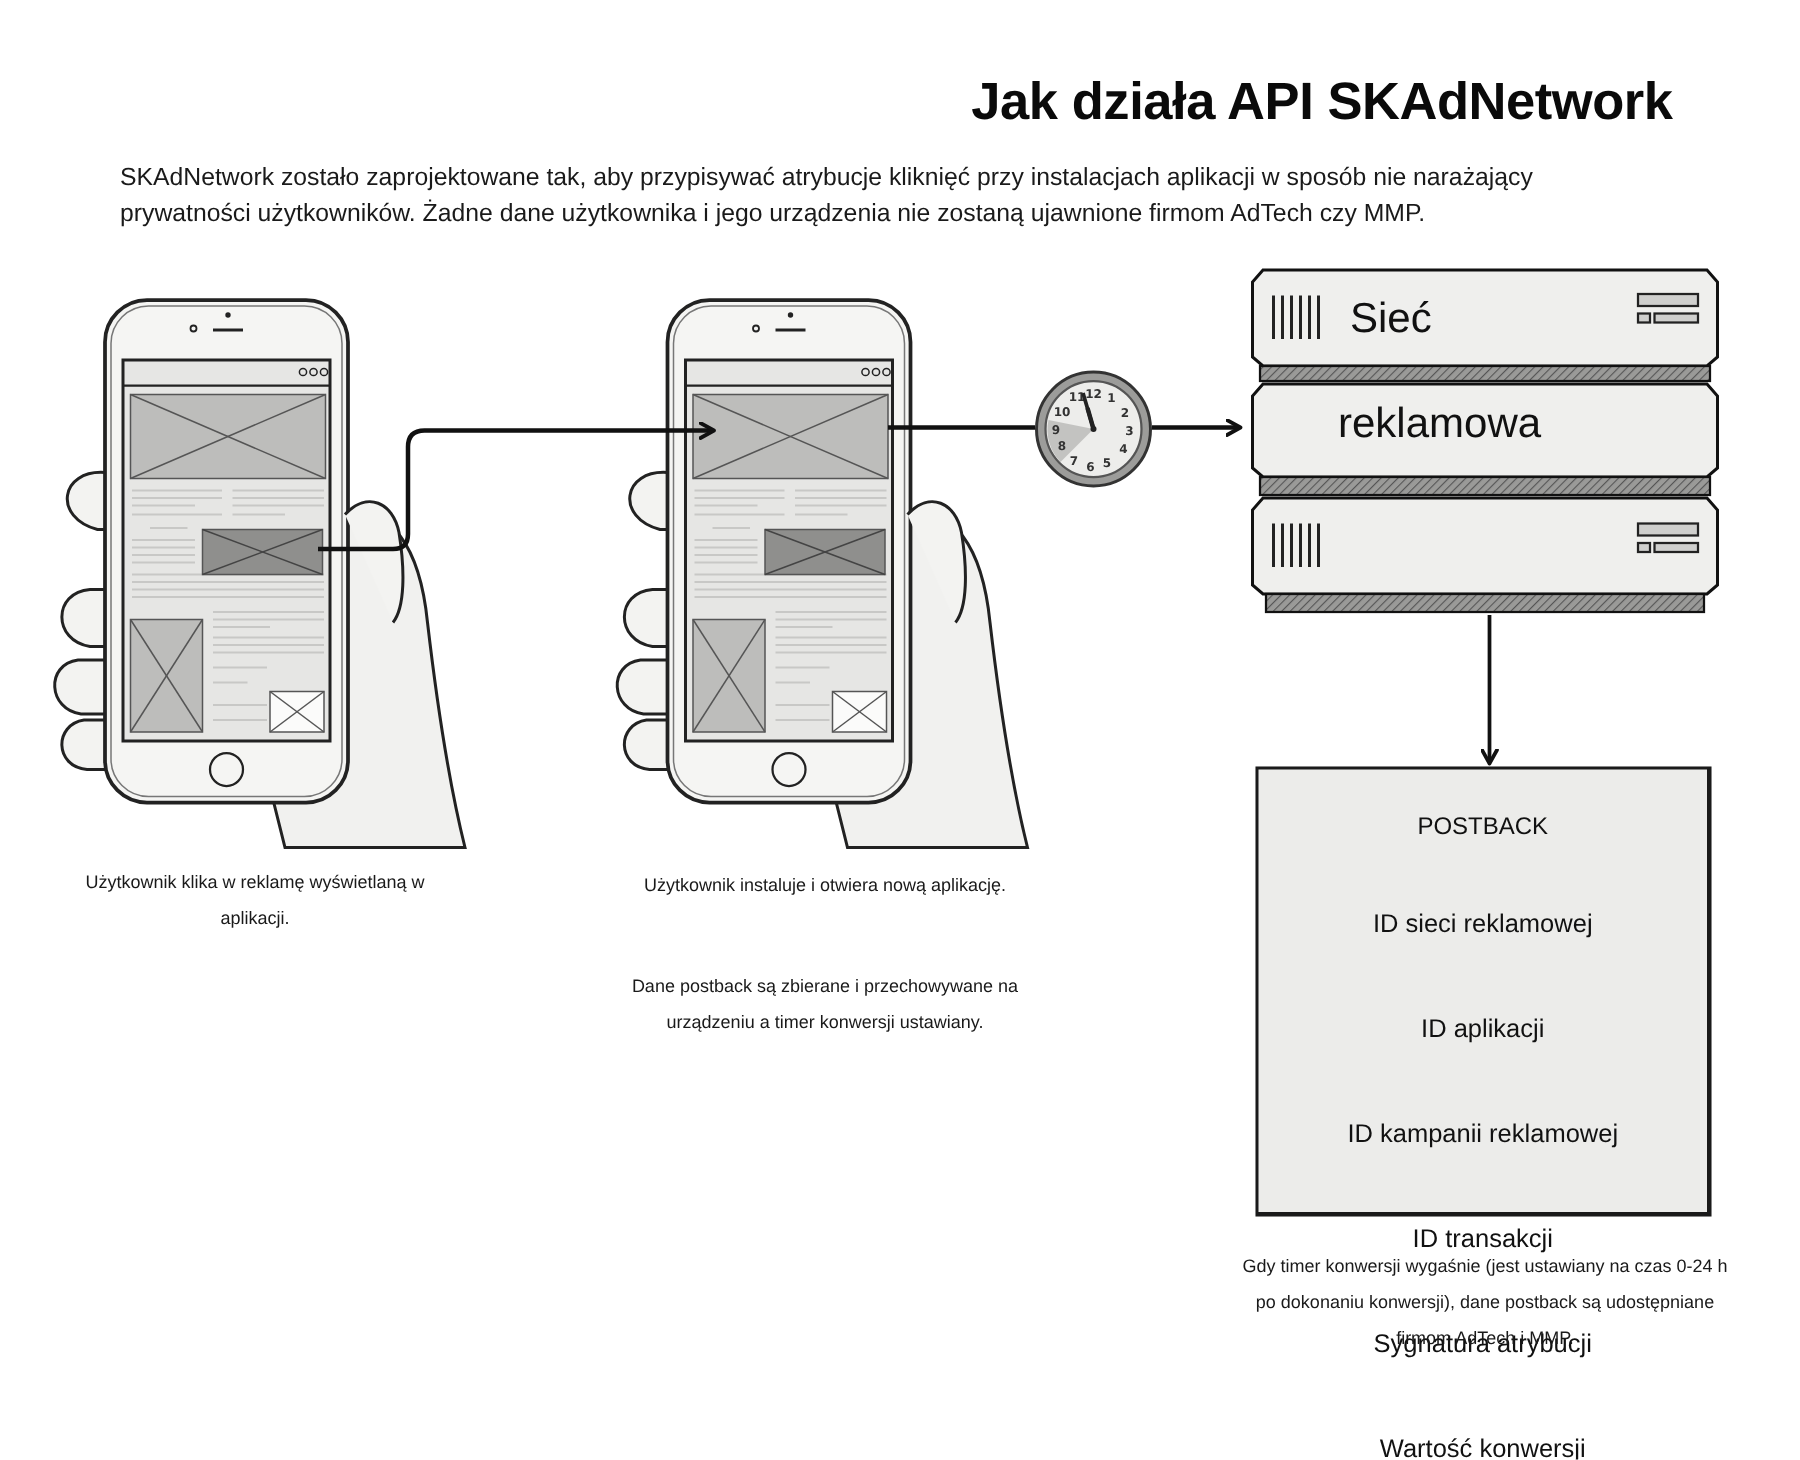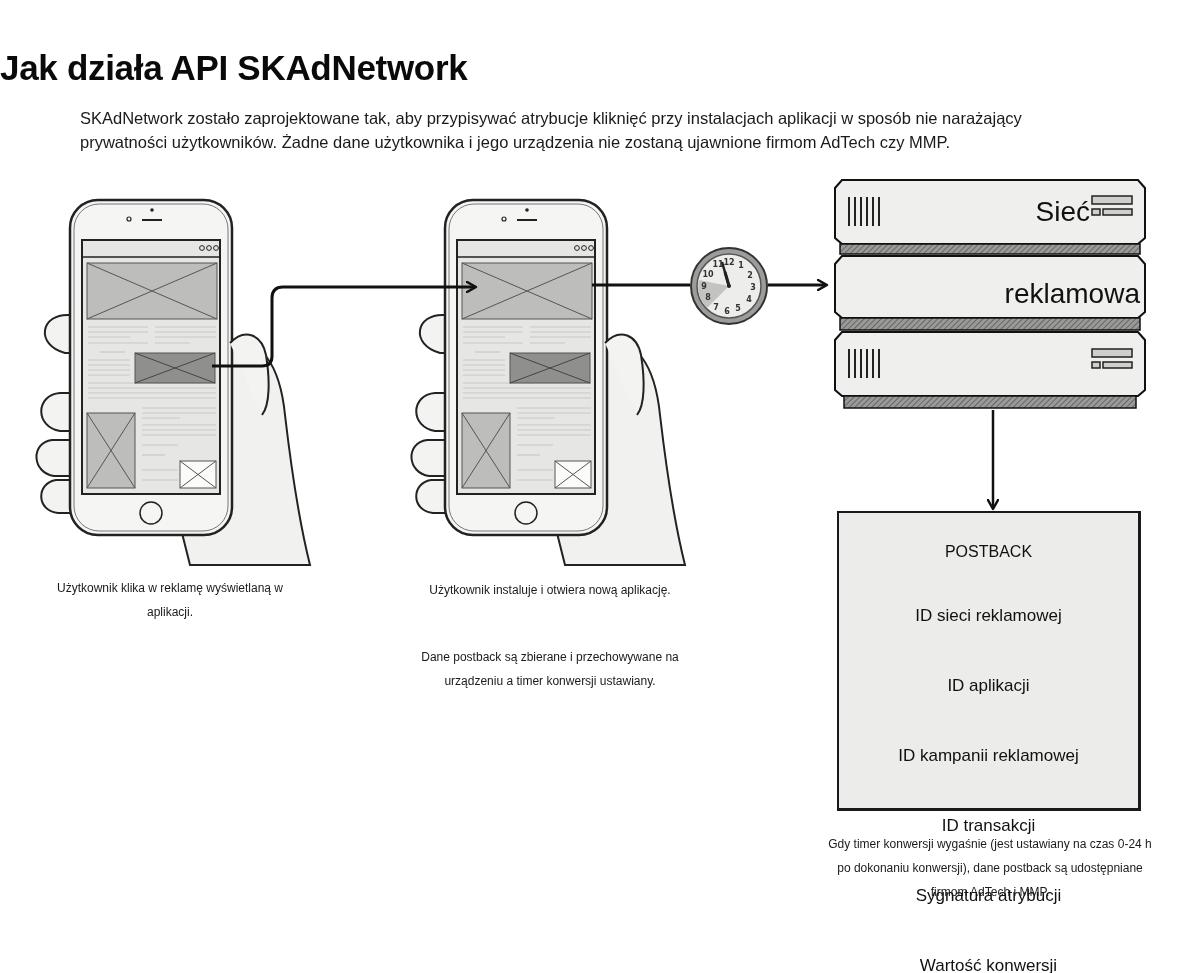--- a/index.html
+++ b/index.html
@@ -1,34 +1,34 @@
 <!DOCTYPE html>
 <html><head>
 <meta charset="utf-8">
 <style>
   * { box-sizing: border-box; margin: 0; padding: 0; }
   html, body { width: 1200px; height: 973px; background: #ffffff; overflow: hidden; }
   body { position: relative; font-family: "Liberation Sans", "DejaVu Sans", sans-serif; color: #111; }
 
-  .title { position: absolute; left: 0; width: 1115px; top: 48px; text-align: left;
+  .title { position: absolute; left: 0; width: 1115px; top: 48px; text-align: right;
     font-size: 35px; font-weight: bold; letter-spacing: -0.3px; color: #0a0a0a; }
   .intro { position: absolute; left: 80px; top: 106px; width: 1030px;
     font-size: 16.5px; line-height: 24px; color: #1a1a1a; }
 
   .svg-layer { position: absolute; left: 0; top: 0; }
 
   .caption { position: absolute; text-align: center; font-size: 12px; line-height: 24px; color: #1a1a1a; }
   .cap1 { left: 40px; width: 260px; top: 576px; }
   .cap2 { left: 410px; width: 280px; top: 578px; }
   .cap2b { left: 410px; width: 280px; top: 645px; }
   .cap3 { left: 820px; width: 340px; top: 832px; }
 
-  .server-label { position: absolute; text-align: right; font-size: 28px; color: #111; }
+  .server-label { position: absolute; text-align: left; font-size: 28px; color: #111; }
   .srv1 { left: 900px; width: 190px; top: 196px; }
-  .srv2 { left: 840px; width: 300px; top: 266px; margin-top: 12px; }
+  .srv2 { left: 892px; width: 300px; top: 266px; }
 
   .postback { position: absolute; left: 837px; top: 511px; width: 304px; height: 300px;
     background: #ececea; border: 2px solid #1a1a1a; border-right-width: 3px; border-bottom-width: 3px;
     text-align: center; }
   .postback-title { margin-top: 30px; font-size: 16px; color: #111; }
   .postback-list { margin-top: 20px; list-style: none; }
   .postback-list li { font-size: 17px; line-height: 30px; color: #111; margin-top: 40px; }
 </style>
 </head>
 <body>

